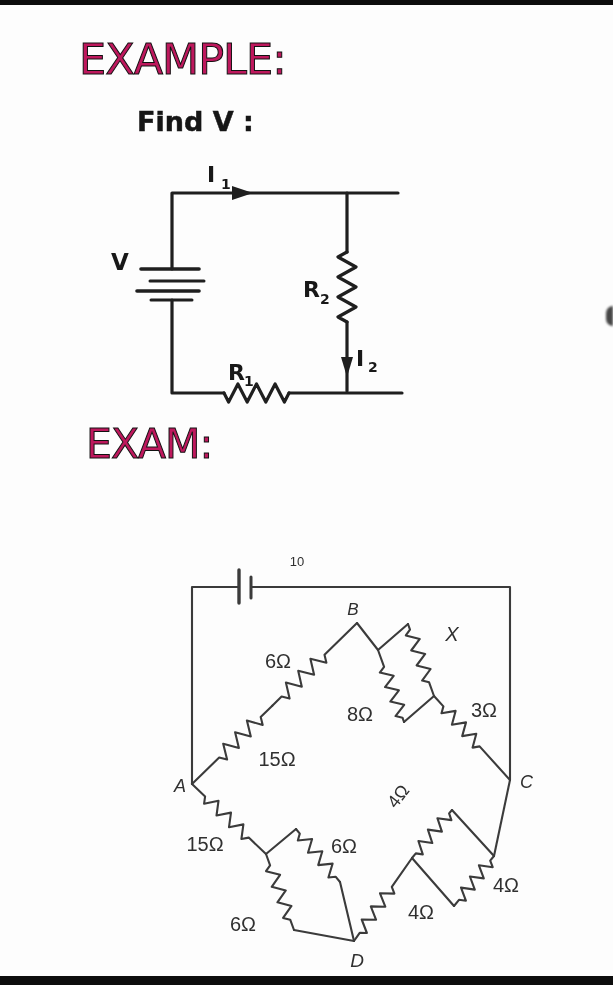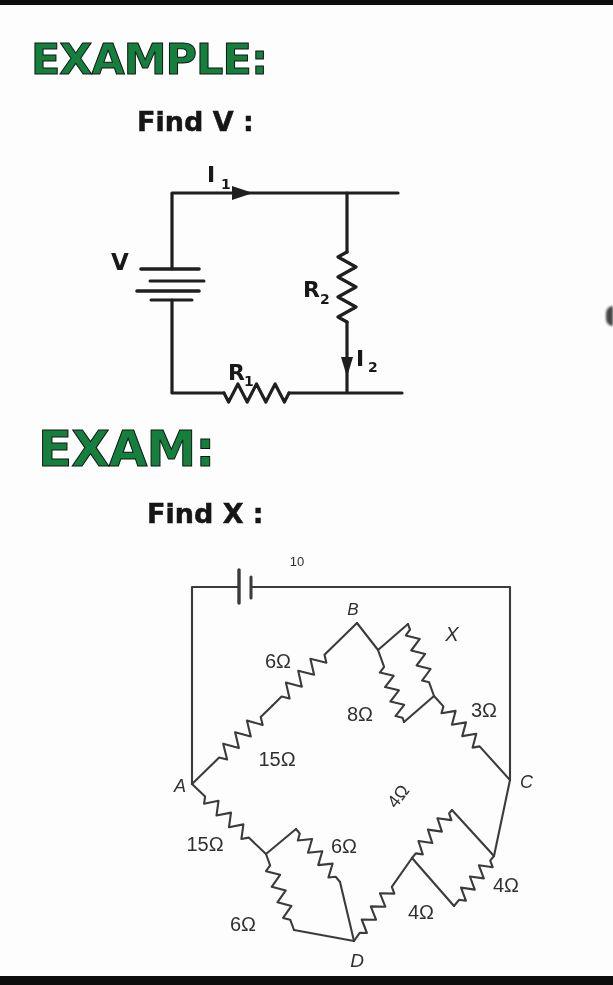--- a/index.html
+++ b/index.html
@@ -1,24 +1,24 @@
 <!DOCTYPE html>
 <html><head>
 <meta charset="utf-8">
 <style>
   html,body{margin:0;padding:0;background:#ffffff;}
   .page{position:relative;width:613px;height:985px;background:#fdfdfd;overflow:hidden;
         font-family:"Liberation Sans",sans-serif;}
   .bar{position:absolute;left:0;width:613px;background:#0d0d0d;}
   .bar.top{top:0;height:5px;}
   .bar.bottom{top:976px;height:9px;}
-  .heading{position:absolute;color:#15803d;font-family:"DejaVu Sans",sans-serif;
-           font-weight:700;letter-spacing:-1px;-webkit-text-stroke:1px #111;}
+  .heading{position:absolute;color:#be185d;font-family:"DejaVu Sans",sans-serif;
+           font-weight:400;letter-spacing:-1px;margin-left:48px;-webkit-text-stroke:1px #111;}
   .h-example{left:31px;top:34px;font-size:43px;}
-  .h-exam{left:38px;top:420px;font-size:50px;}
+  .h-exam{left:38px;top:420px;font-size:41px;}
   .subheading{position:absolute;color:#161616;font-family:"DejaVu Sans",sans-serif;
               font-weight:bold;font-size:27px;-webkit-text-stroke:0.5px #161616;}
   .s-example{left:137px;top:106px;}
   .s-exam{left:147px;top:498px;}
   svg.fig{position:absolute;left:0;top:0;}
   .c1t{font-family:"DejaVu Sans",sans-serif;font-weight:bold;fill:#181818;}
   .c2t{font-family:"Liberation Sans",sans-serif;fill:#303030;}
   .it{font-style:italic;}
   .edge-mark{position:absolute;right:0;top:306px;width:7px;height:20px;
              background:#474747;border-radius:10px 0 0 10px;filter:blur(1px);}
@@ -26,21 +26,20 @@
 </head>
 <body>
 
 <div class="page">
 
   <div class="bar top"></div>
 
   <div class="heading h-example">EXAMPLE:</div>
   <div class="subheading s-example">Find V :</div>
   <div class="heading h-exam">EXAM:</div>
-  <div class="subheading s-exam">Find X :</div>
 
   <svg class="fig" width="613" height="985" viewBox="0 0 613 985">
 
     <g id="c1-wires">
         <polyline points="172,269 172,193 398,193" fill="none" stroke="#1f1f1f" stroke-width="3.2" stroke-linecap="round" stroke-linejoin="round"></polyline>
         <polyline points="172,300 172,393 224,393" fill="none" stroke="#1f1f1f" stroke-width="3.2" stroke-linecap="round" stroke-linejoin="round"></polyline>
         <polyline points="289,393 402,393" fill="none" stroke="#1f1f1f" stroke-width="3.2" stroke-linecap="round" stroke-linejoin="round"></polyline>
         <polyline points="347,193 347,252" fill="none" stroke="#1f1f1f" stroke-width="3.2" stroke-linecap="round" stroke-linejoin="round"></polyline>
         <polyline points="347,322 347,391" fill="none" stroke="#1f1f1f" stroke-width="3.2" stroke-linecap="round" stroke-linejoin="round"></polyline>
         <line x1="141" y1="269" x2="199" y2="269" stroke="#1f1f1f" stroke-width="3.6" stroke-linecap="round"></line>

